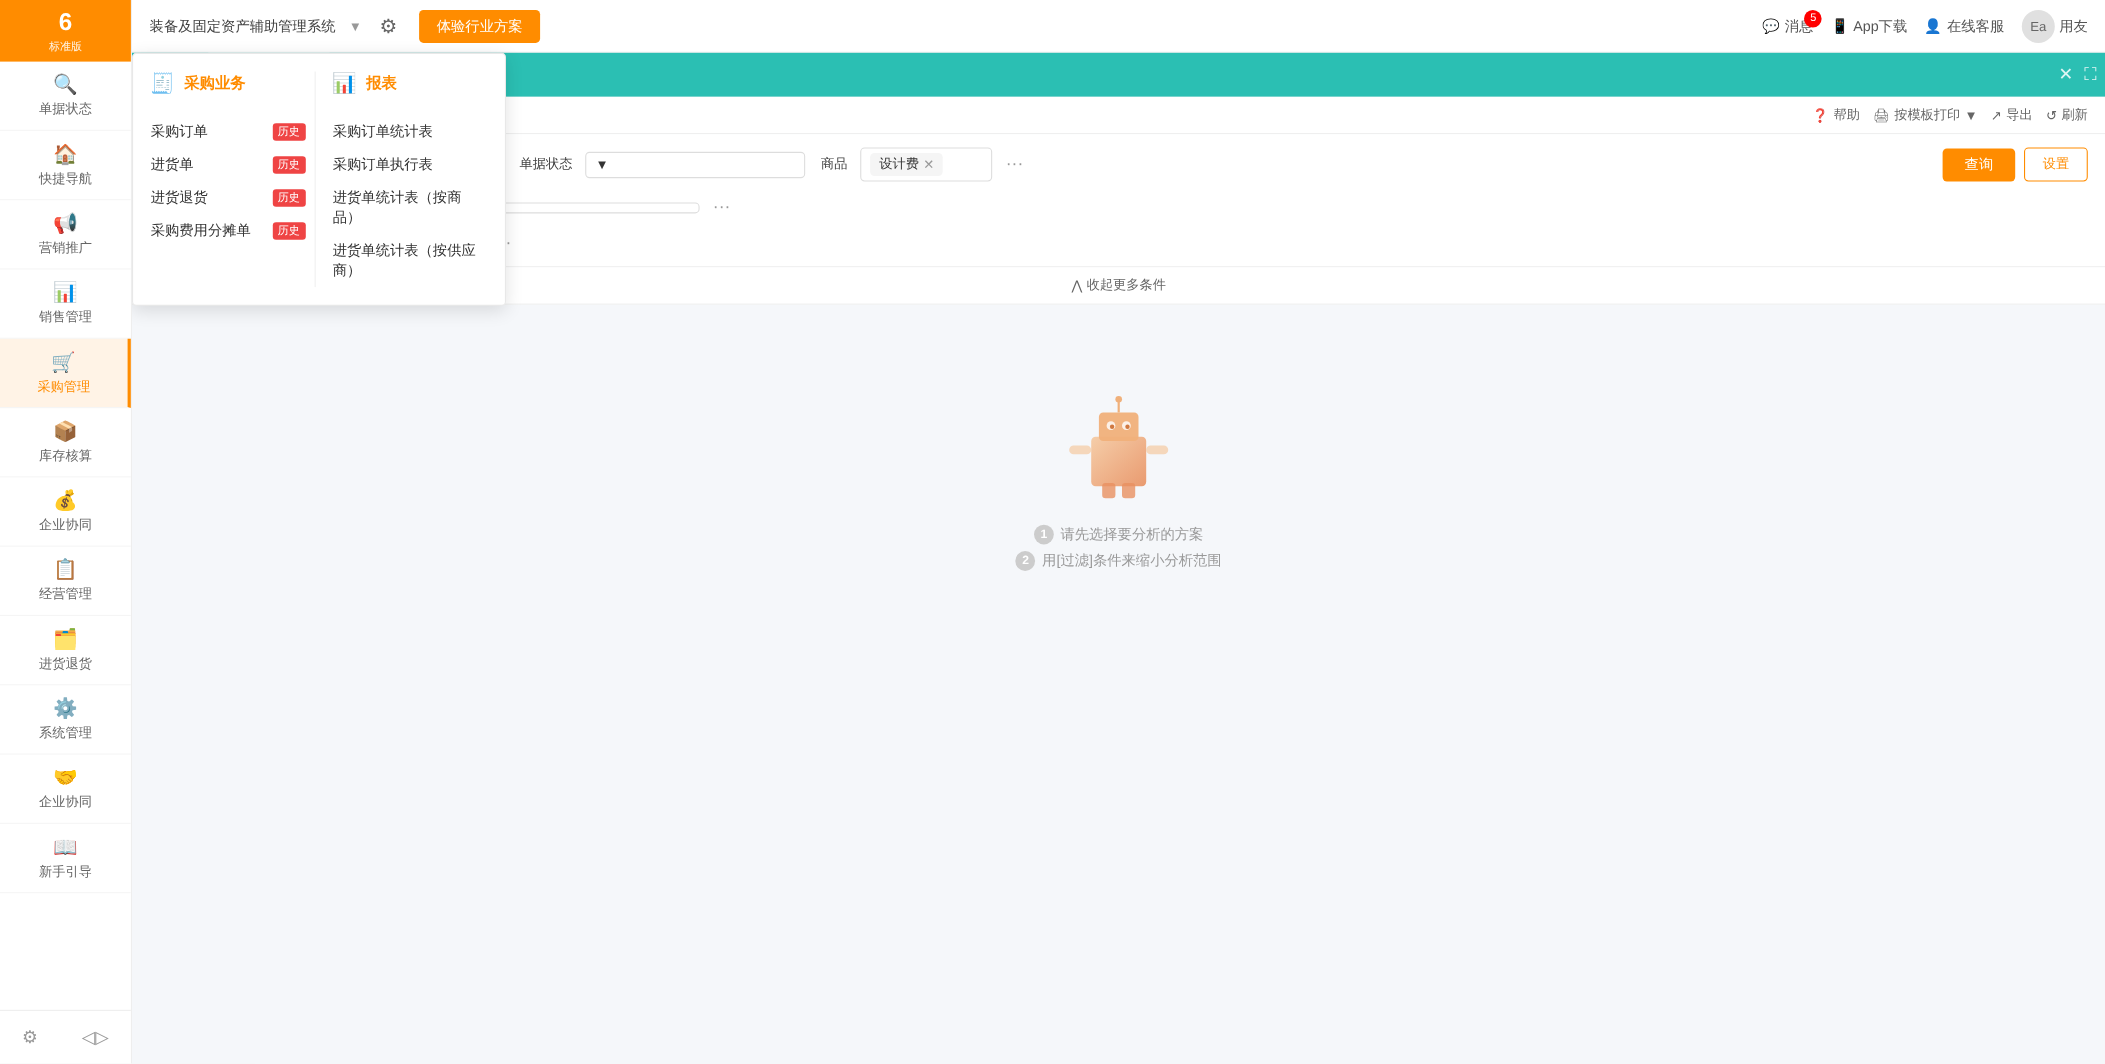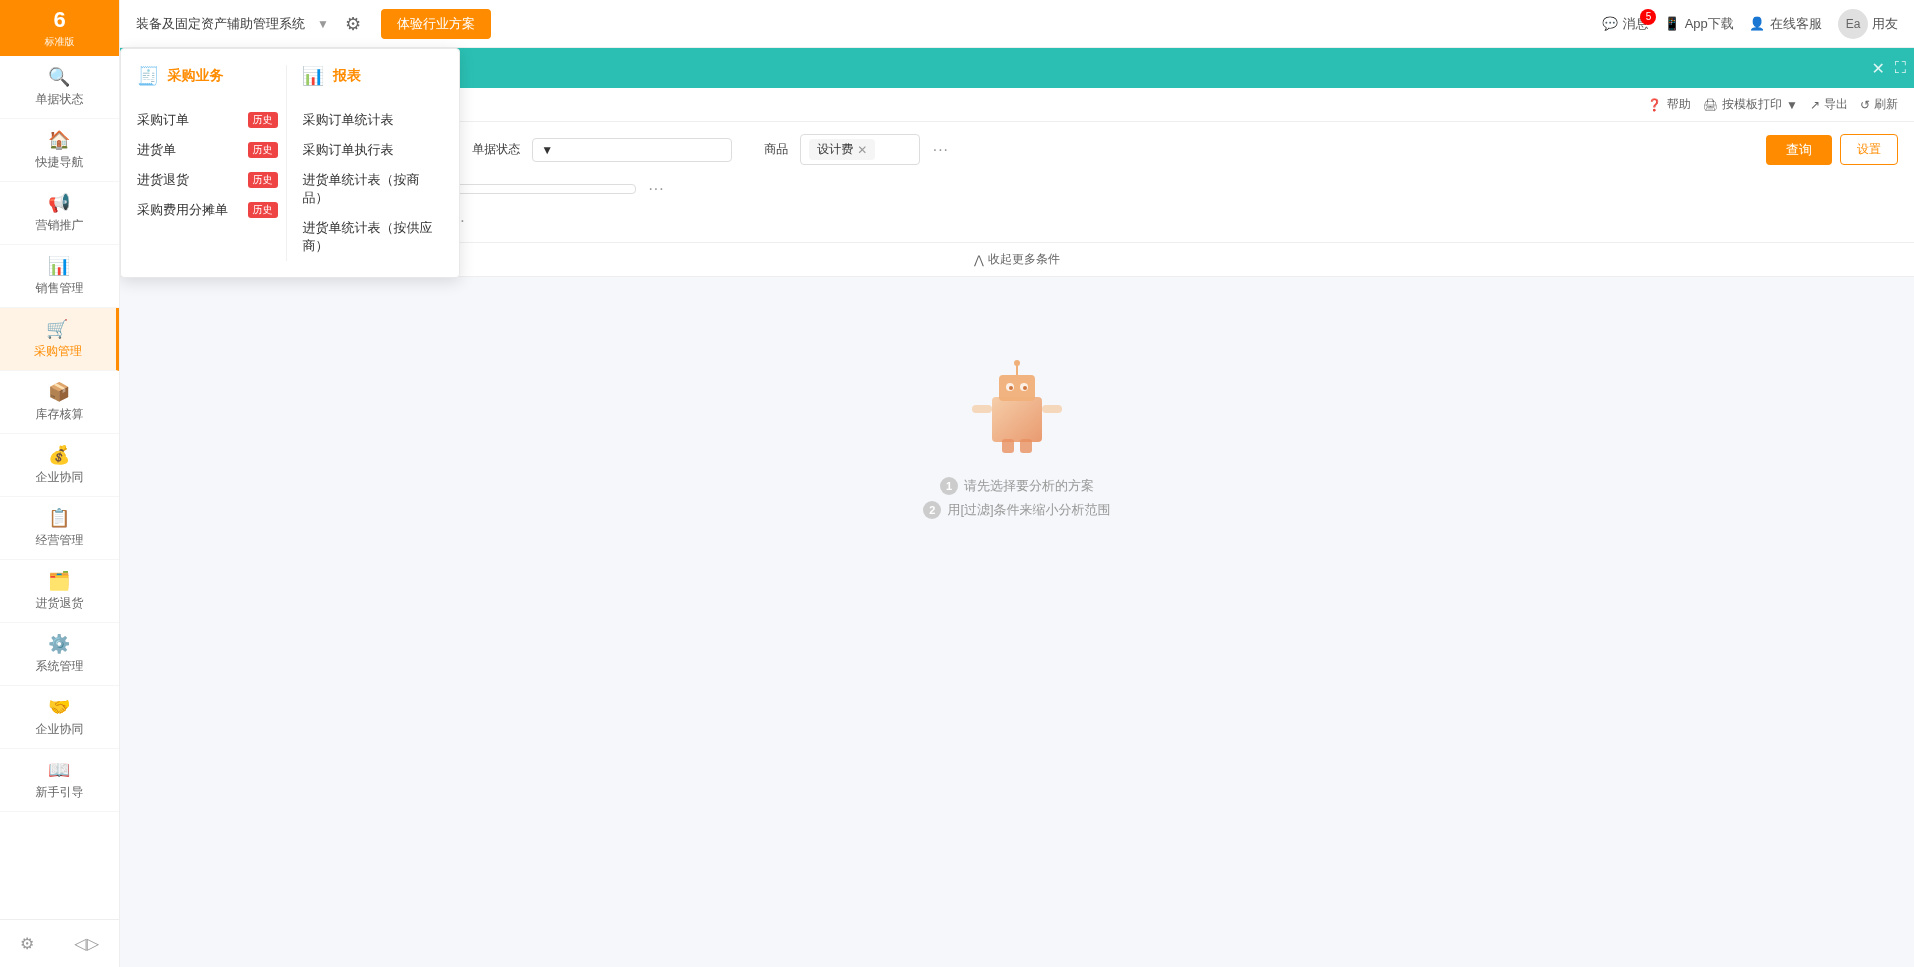--- a/index.html
+++ b/index.html
@@ -559,21 +559,21 @@
           <span class="time-opt">近7天</span>
           <span class="time-sep">|</span>
           <span class="time-opt">更多</span>
           <span class="time-sep">|</span>
           <span class="time-opt">自定义</span>
         </div>
         <span class="filter-label" style="margin-left:20px;">单据状态</span>
         <div class="filter-select" style="min-width:200px;">
           <span>▼</span>
         </div>
-        <span class="filter-label" style="margin-left:20px;">商品</span>
+        <span class="filter-label" style="margin-left:2px;">商品</span>
         <div class="filter-select" style="min-width:120px;">
           <div class="filter-tag">
             <span>设计费</span>
             <span class="tag-close">✕</span>
           </div>
         </div>
         <span class="filter-dots">···</span>
         <div class="filter-actions">
           <button class="filter-btn-query">查询</button>
           <button class="filter-btn-set">设置</button>

